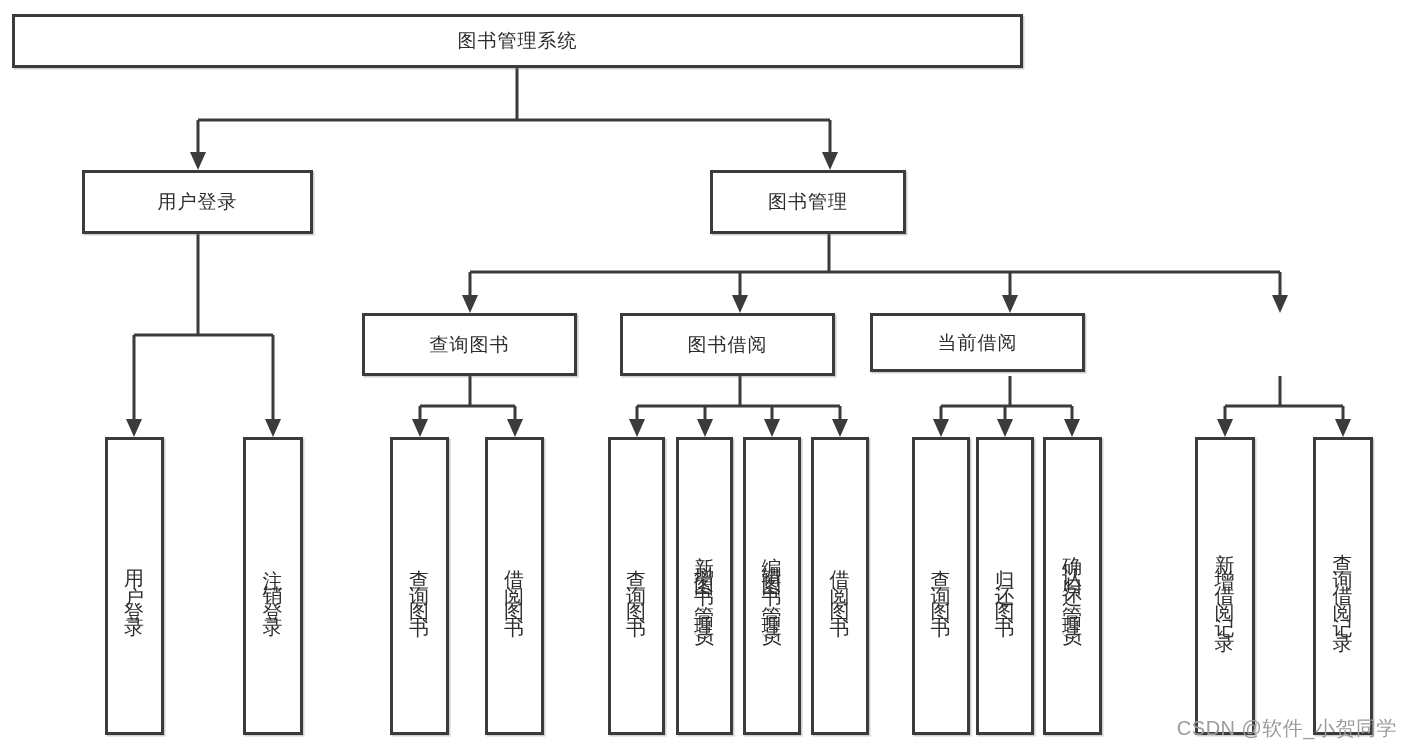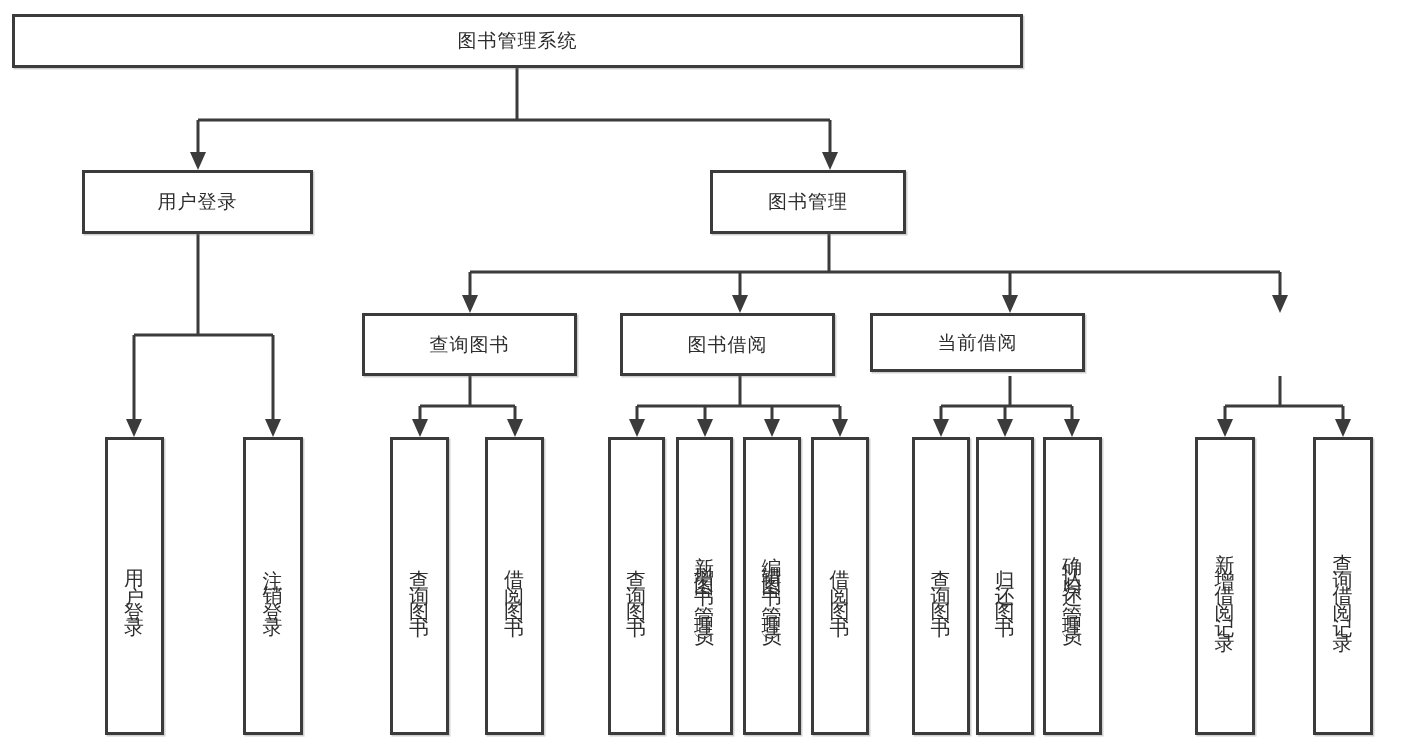--- a/index.html
+++ b/index.html
@@ -146,14 +146,15 @@
     <span class="vlabel long">确认归还（管理员）</span>
   </div>
 
   <div class="node" style="left:1195px; top:437px; width:60px; height:298px">
     <span class="vlabel">新增借阅记录</span>
   </div>
   <div class="node" style="left:1313px; top:437px; width:60px; height:298px">
     <span class="vlabel">查询借阅记录</span>
   </div>
 
+  <div class="watermark">CSDN @软件_小贺同学</div>
 
 </div>
 
 </body></html>

